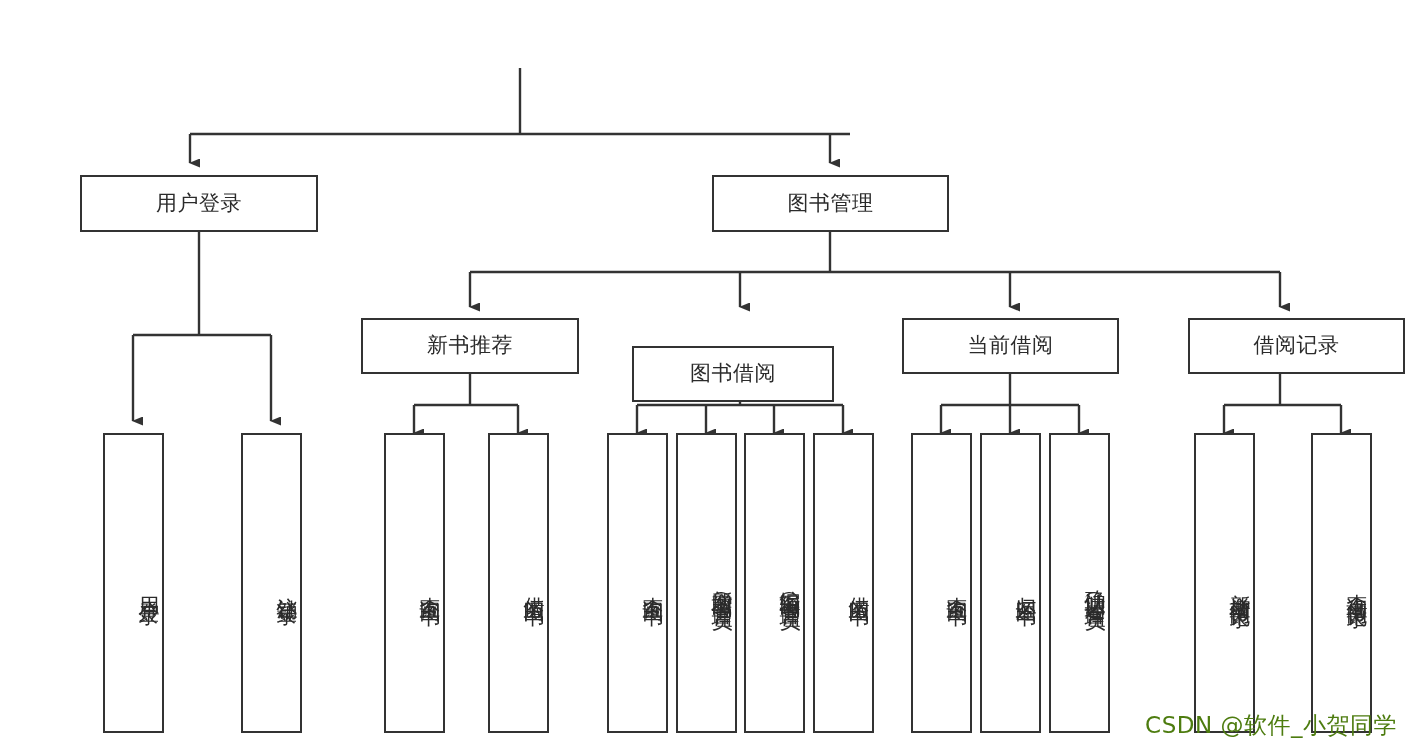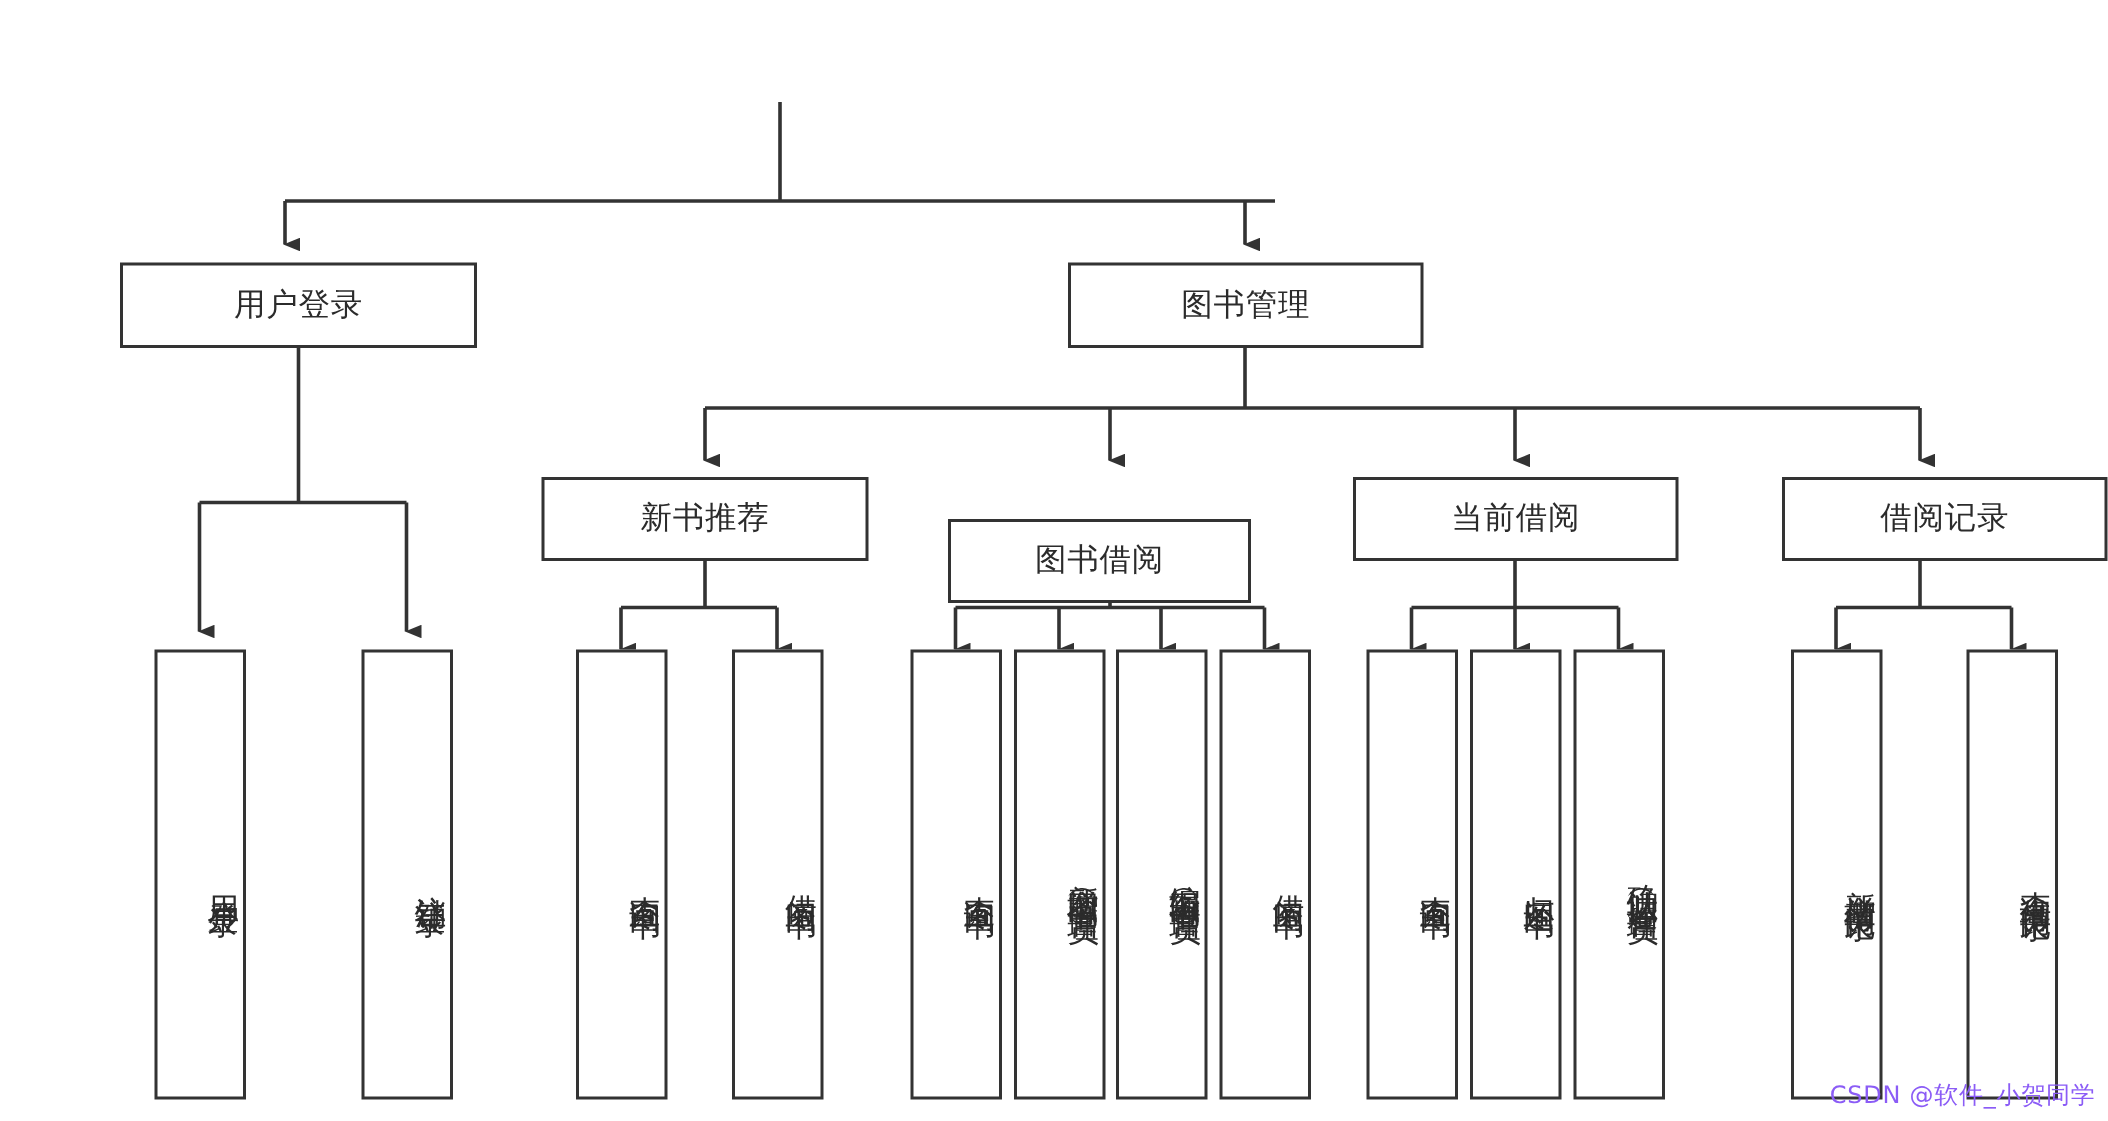--- a/index.html
+++ b/index.html
@@ -54,22 +54,22 @@
   }
   .node.vert .vlabel {
     writing-mode: vertical-rl;
     text-orientation: upright;
     white-space: nowrap;
   }
   .watermark {
     position: absolute;
     right: 8px;
     bottom: 6px;
-    font-size: 16px;
-    color: #8b5cf6;
+    font-size: 23px;
+    color: #4d7c0f;
     letter-spacing: 0.5px;
     white-space: nowrap;
   }
 </style>
 </head>
 <body>
 
 <div id="diagram-root">
 
   <svg class="edges" viewBox="0 0 1405 747">

